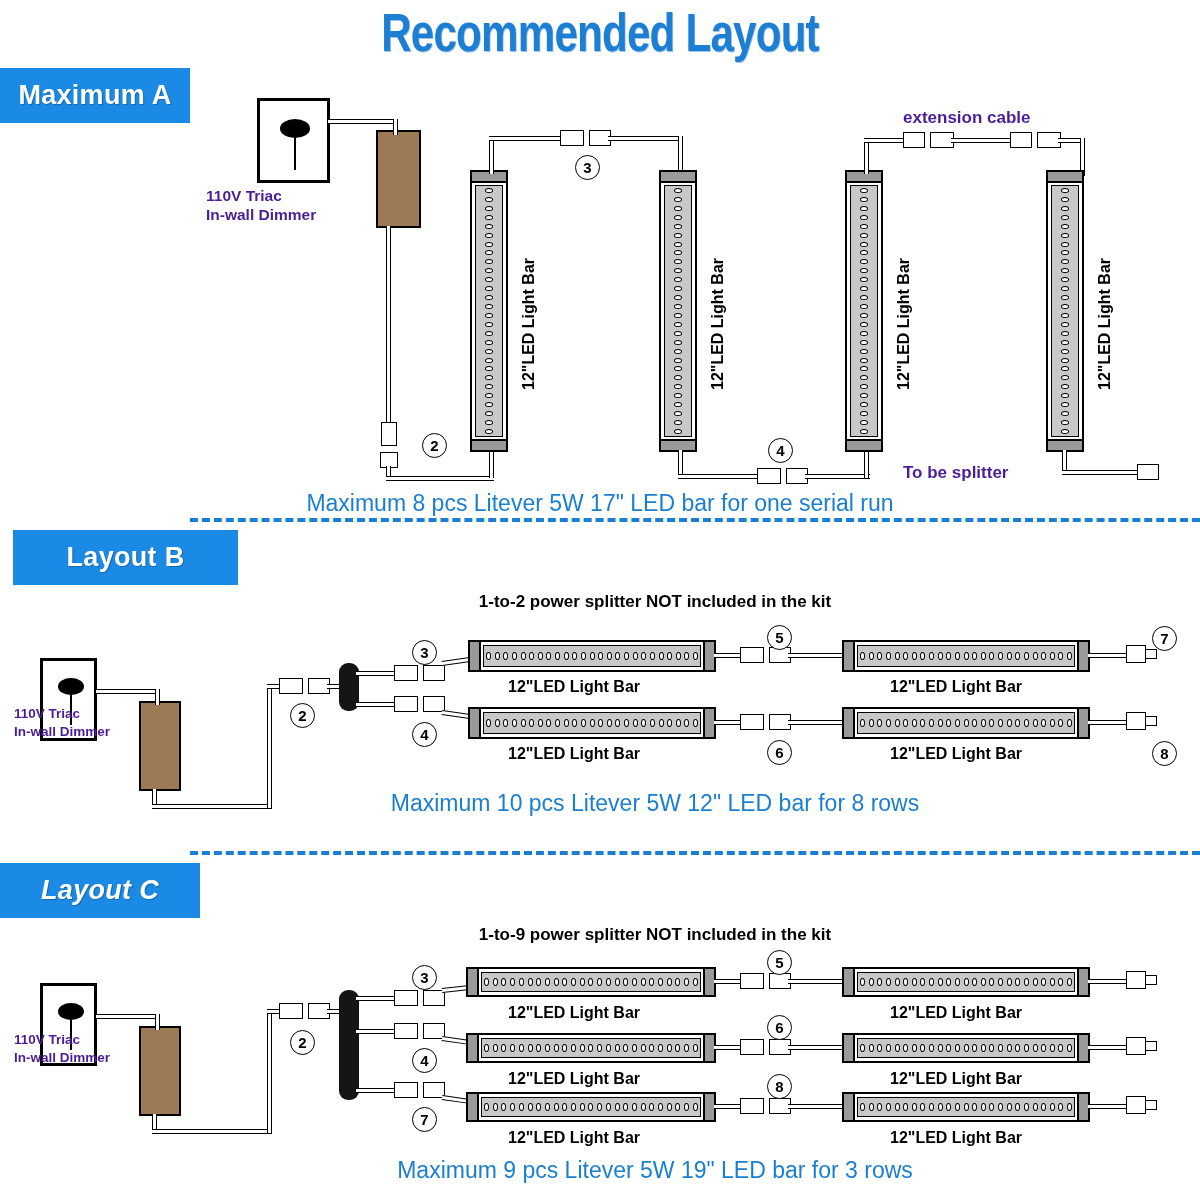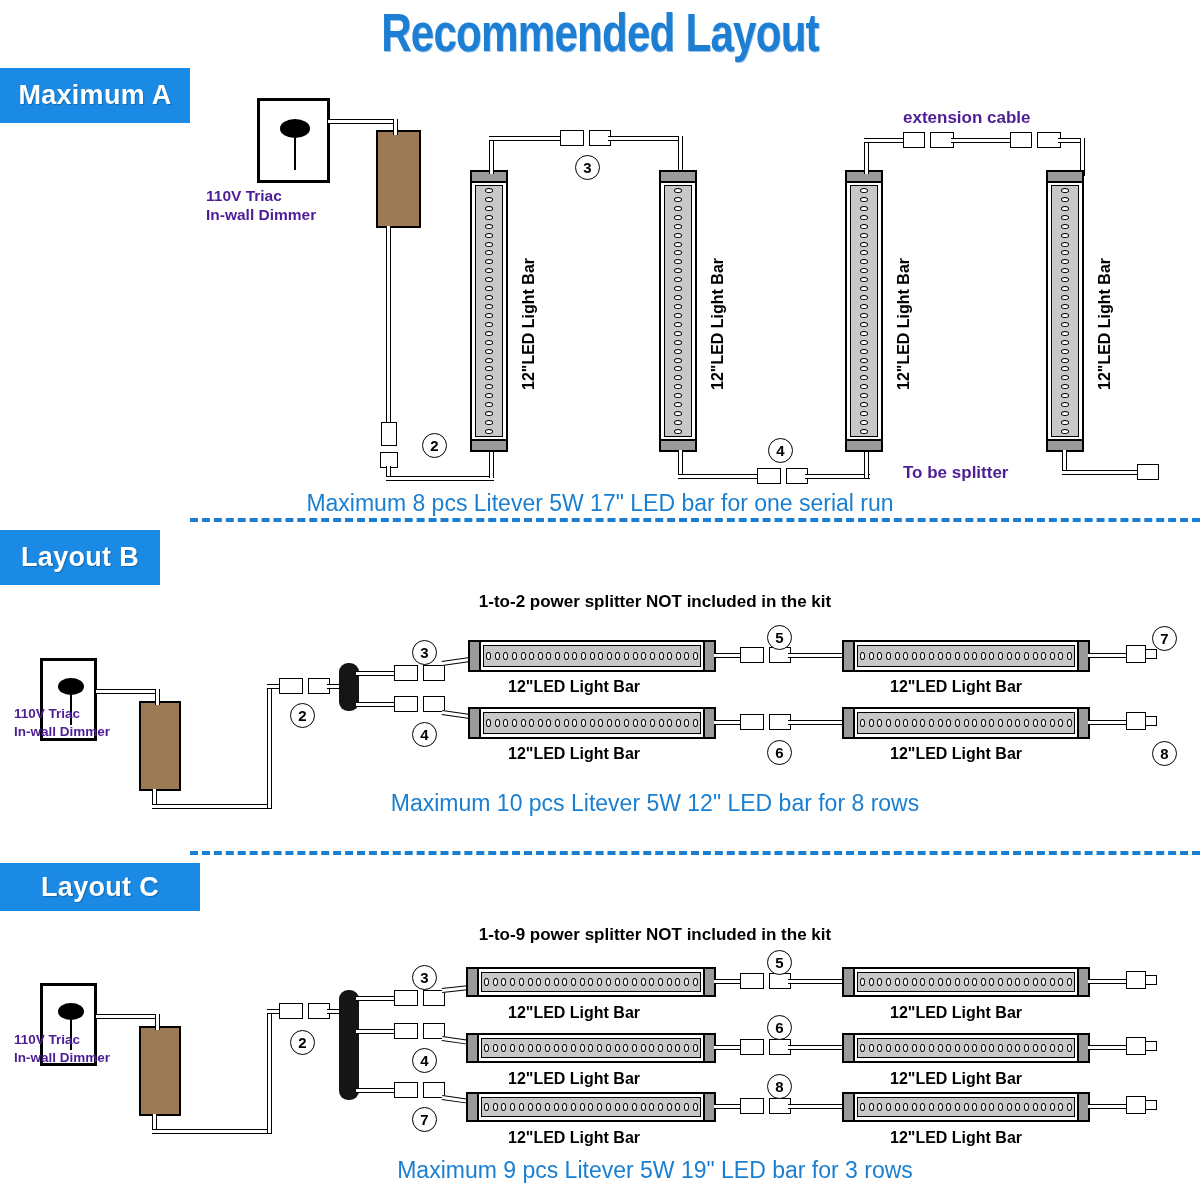--- a/index.html
+++ b/index.html
@@ -421,21 +421,21 @@
 
 <div class="abs wire-v" style="left:1062px;top:450px;height:24px;"></div>
 <div class="abs wire-h" style="left:1062px;top:470px;width:78px;"></div>
 <div class="abs plug-end" style="left:1137px;top:464px;width:22px;height:16px;"></div>
 <div class="abs label-black" style="left:903px;top:463px;font-size:17px;">To be splitter</div>
 
 <div class="abs caption-blue" style="left:0;top:490px;width:1200px;text-align:center;">Maximum 8 pcs Litever 5W 17" LED bar for one serial run</div>
 
 <div class="abs divider" style="left:190px;top:518px;width:1010px;"></div>
 
-<div class="abs layout-badge" style="left:0px;top:530px;width:160px;height:55px;">Layout B</div>
+<div class="abs layout-badge" style="left:13px;top:530px;width:225px;height:55px;">Layout B</div>
 
 <div class="abs heading-black" style="left:0;top:592px;width:1200px;text-align:center;padding-left:110px;box-sizing:border-box;">1-to-2 power splitter NOT included in the kit</div>
 
 <div class="abs wallplate" style="left:40px;top:658px;width:57px;height:83px;">
   <div class="wp-knob" style="left:15px;top:17px;width:26px;height:17px;"></div>
   <div class="wp-stem" style="left:27px;top:34px;height:30px;"></div>
 </div>
 <div class="abs label-black" style="left:14px;top:704px;font-size:13.5px;">110V Triac</div>
 <div class="abs label-black" style="left:14px;top:722px;font-size:13.5px;">In-wall Dimmer</div>
 
@@ -623,21 +623,21 @@
 
 <div class="abs wire-h" style="left:1088px;top:720px;width:42px;"></div>
 <div class="abs plug-end" style="left:1126px;top:712px;width:20px;height:18px;"></div>
 <div class="abs plug-end" style="left:1145px;top:716px;width:12px;height:10px;"></div>
 <div class="abs circnum" style="left:1152px;top:741px;">8</div>
 
 <div class="abs caption-blue" style="left:0;top:790px;width:1200px;text-align:center;padding-left:110px;box-sizing:border-box;">Maximum 10 pcs Litever 5W 12" LED bar for 8 rows</div>
 
 <div class="abs divider" style="left:190px;top:851px;width:1010px;"></div>
 
-<div class="abs layout-badge" style="left:0px;top:863px;width:200px;height:48px;">Layout C</div>
+<div class="abs layout-badge" style="left:0px;top:863px;width:200px;height:55px;font-style:italic;">Layout C</div>
 
 <div class="abs heading-black" style="left:0;top:925px;width:1200px;text-align:center;padding-left:110px;box-sizing:border-box;">1-to-9 power splitter NOT included in the kit</div>
 
 <div class="abs wallplate" style="left:40px;top:983px;width:57px;height:83px;">
   <div class="wp-knob" style="left:15px;top:17px;width:26px;height:17px;"></div>
   <div class="wp-stem" style="left:27px;top:34px;height:30px;"></div>
 </div>
 <div class="abs label-black" style="left:14px;top:1030px;font-size:13.5px;">110V Triac</div>
 <div class="abs label-black" style="left:14px;top:1048px;font-size:13.5px;">In-wall Dimmer</div>
 

